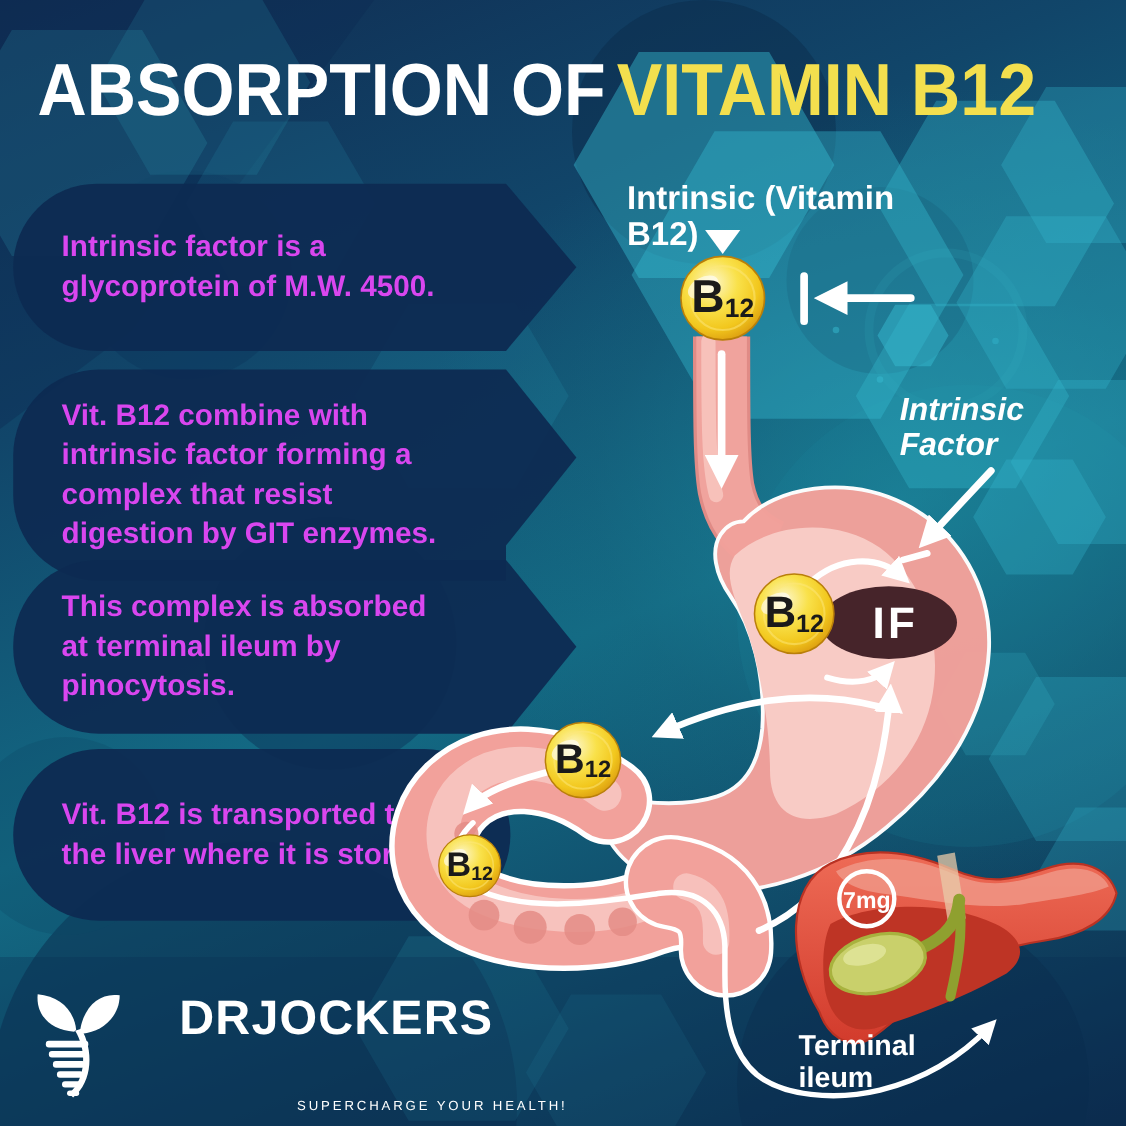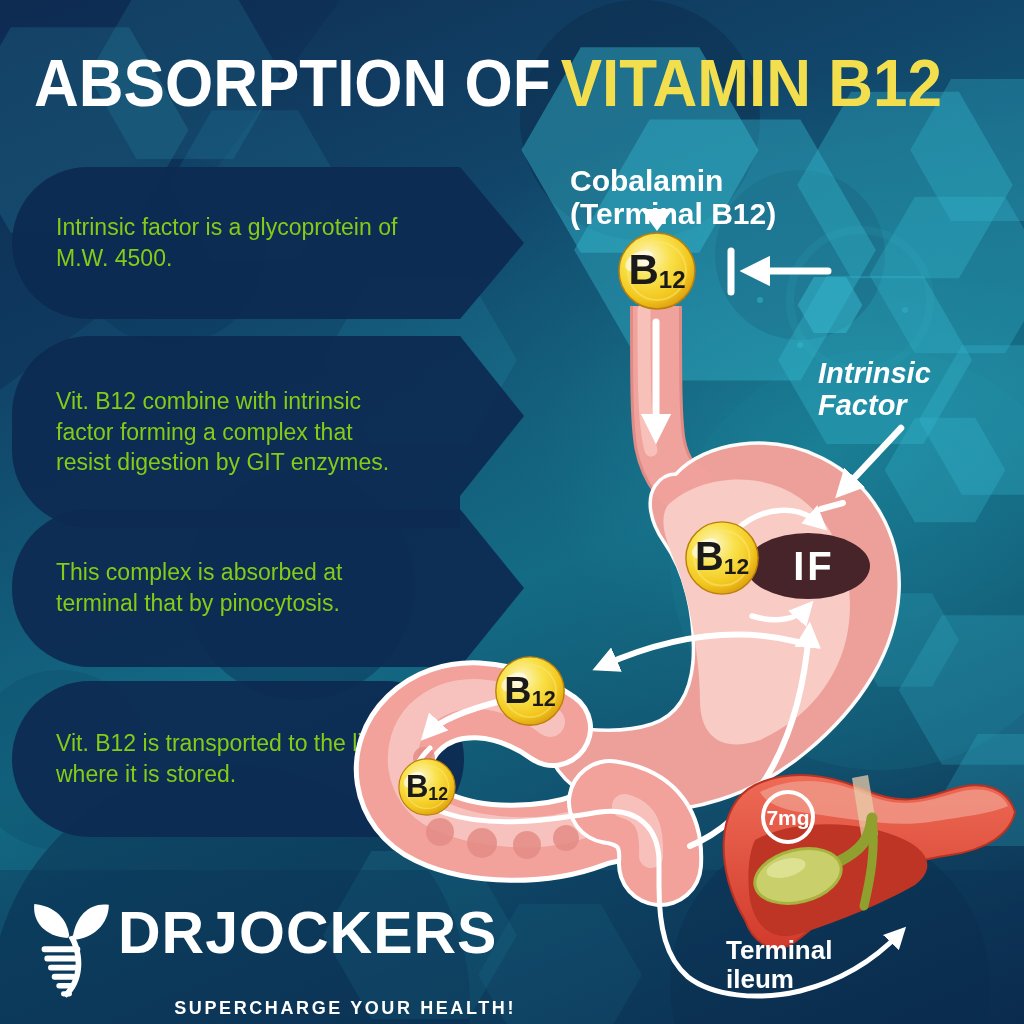--- a/index.html
+++ b/index.html
@@ -30,36 +30,36 @@
   }
   .fact::after{
     content:'';position:absolute;left:100%;top:0;width:0;height:0;
     border-top:calc(var(--h)/2) solid transparent;
     border-bottom:calc(var(--h)/2) solid transparent;
     border-left:64px solid rgba(13,43,82,.94);
   }
   .fact.stadium{border-radius:80px;width:452px;}
   .fact.stadium::after{display:none;}
   .fact-text{
-    color:#84cc16;font-size:23px;font-weight:normal;line-height:1.33;
+    color:#d946ef;font-size:27px;font-weight:bold;line-height:1.33;
     padding-left:44px;max-width:345px;
   }
 
   
   .lbl{position:absolute;color:#fff;font-weight:bold;line-height:1.1;}
   .lbl-cobalamin{left:570px;top:164px;font-size:30px;width:250px;}
   .lbl-intrinsic{left:818px;top:358px;font-size:29px;width:130px;font-style:italic;}
   .lbl-terminal{left:726px;top:936px;font-size:26px;width:155px;}
 
   
   .logo{position:absolute;left:26px;top:896px;width:490px;}
   .logo-row{display:flex;align-items:flex-start;}
   .logo-icon{width:92px;height:102px;flex:0 0 auto;margin-top:2px;}
-  .logo-name{color:#fff;font-size:59px;font-weight:bold;letter-spacing:1px;line-height:1;margin-top:8px;}
-  .logo-tag{color:#fff;font-size:18px;font-weight:bold;letter-spacing:2.6px;text-align:right;width:382px;margin-left:108px;margin-top:-2px;}
+  .logo-name{color:#fff;font-size:44px;font-weight:bold;letter-spacing:1px;line-height:1;margin-top:8px;margin-left:45px;}
+  .logo-tag{color:#fff;font-size:12px;font-weight:normal;letter-spacing:2.6px;text-align:right;width:382px;margin-left:108px;margin-top:-2px;}
 </style>
 </head>
 <body>
 
 <div class="stage">
 
   <svg class="bg-svg" width="1024" height="1024" viewBox="0 0 1024 1024">
     <defs>
       <path id="hex" d="M1 0 L0.5 0.866 L-0.5 0.866 L-1 0 L-0.5 -0.866 L0.5 -0.866 Z"></path>
     </defs>
@@ -105,21 +105,21 @@
     <span>ABSORPTION OF</span><span class="accent">VITAMIN B12</span>
   </div>
 
   <div class="fact" style="--h:152px;top:167px;height:152px">
     <div class="fact-text">Intrinsic factor is a glycoprotein of M.W. 4500.</div>
   </div>
   <div class="fact" style="--h:160px;top:336px;height:192px">
     <div class="fact-text">Vit. B12 combine with intrinsic factor forming a complex that resist digestion by GIT enzymes.</div>
   </div>
   <div class="fact" style="--h:158px;top:509px;height:158px">
-    <div class="fact-text">This complex is absorbed at terminal that by pinocytosis.</div>
+    <div class="fact-text">This complex is absorbed at terminal ileum by pinocytosis.</div>
   </div>
   <div class="fact stadium" style="--h:156px;top:681px;height:156px">
     <div class="fact-text">Vit. B12 is transported to the liver where it is stored.</div>
   </div>
 
   <svg class="art-svg" width="1024" height="1024" viewBox="0 0 1024 1024">
     <defs>
       <radialGradient id="gold" cx="0.38" cy="0.32" r="0.85">
         <stop offset="0%" stop-color="#fdf6c9"></stop>
         <stop offset="35%" stop-color="#f9e14a"></stop>
@@ -220,21 +220,21 @@
         <path d="M 872,818 C 876,850 870,880 864,906" fill="none" stroke="#8fa02f" stroke-width="9" stroke-linecap="round"></path>
         <path d="M 838,862 C 862,850 870,838 872,818" fill="none" stroke="#8fa02f" stroke-width="11" stroke-linecap="round"></path>
         <ellipse cx="798" cy="876" rx="44" ry="26" fill="#c9d06b" stroke="#a8b23e" stroke-width="3" transform="rotate(-14 798 876)"></ellipse>
         <ellipse cx="786" cy="868" rx="20" ry="9" fill="#e2e69e" opacity="0.8" transform="rotate(-14 786 868)"></ellipse>
       </g>
       <circle cx="788" cy="817" r="25" fill="none" stroke="#ffffff" stroke-width="4"></circle>
       <text x="788" y="825" text-anchor="middle" font-family="Liberation Sans, sans-serif" font-size="21" font-weight="bold" fill="#ffffff">7mg</text>
     </g>
   </svg>
 
-  <div class="lbl lbl-cobalamin">Cobalamin (Terminal B12)</div>
+  <div class="lbl lbl-cobalamin">Intrinsic (Vitamin B12)</div>
   <div class="lbl lbl-intrinsic">Intrinsic Factor</div>
   <div class="lbl lbl-terminal">Terminal ileum</div>
 
   <div class="logo">
     <div class="logo-row">
       <svg class="logo-icon" viewBox="0 0 100 110" fill="#ffffff">
         <path d="M45,43 C20,41 7,25 9,6 C31,8 45,22 47,41 Z"></path>
         <path d="M51,41 C55,17 71,4 90,7 C90,28 73,43 53,45 Z"></path>
         <path d="M40,104 C58,88 57,60 46,42 L52,40 C64,60 64,92 44,108 Z"></path>
         <g>

